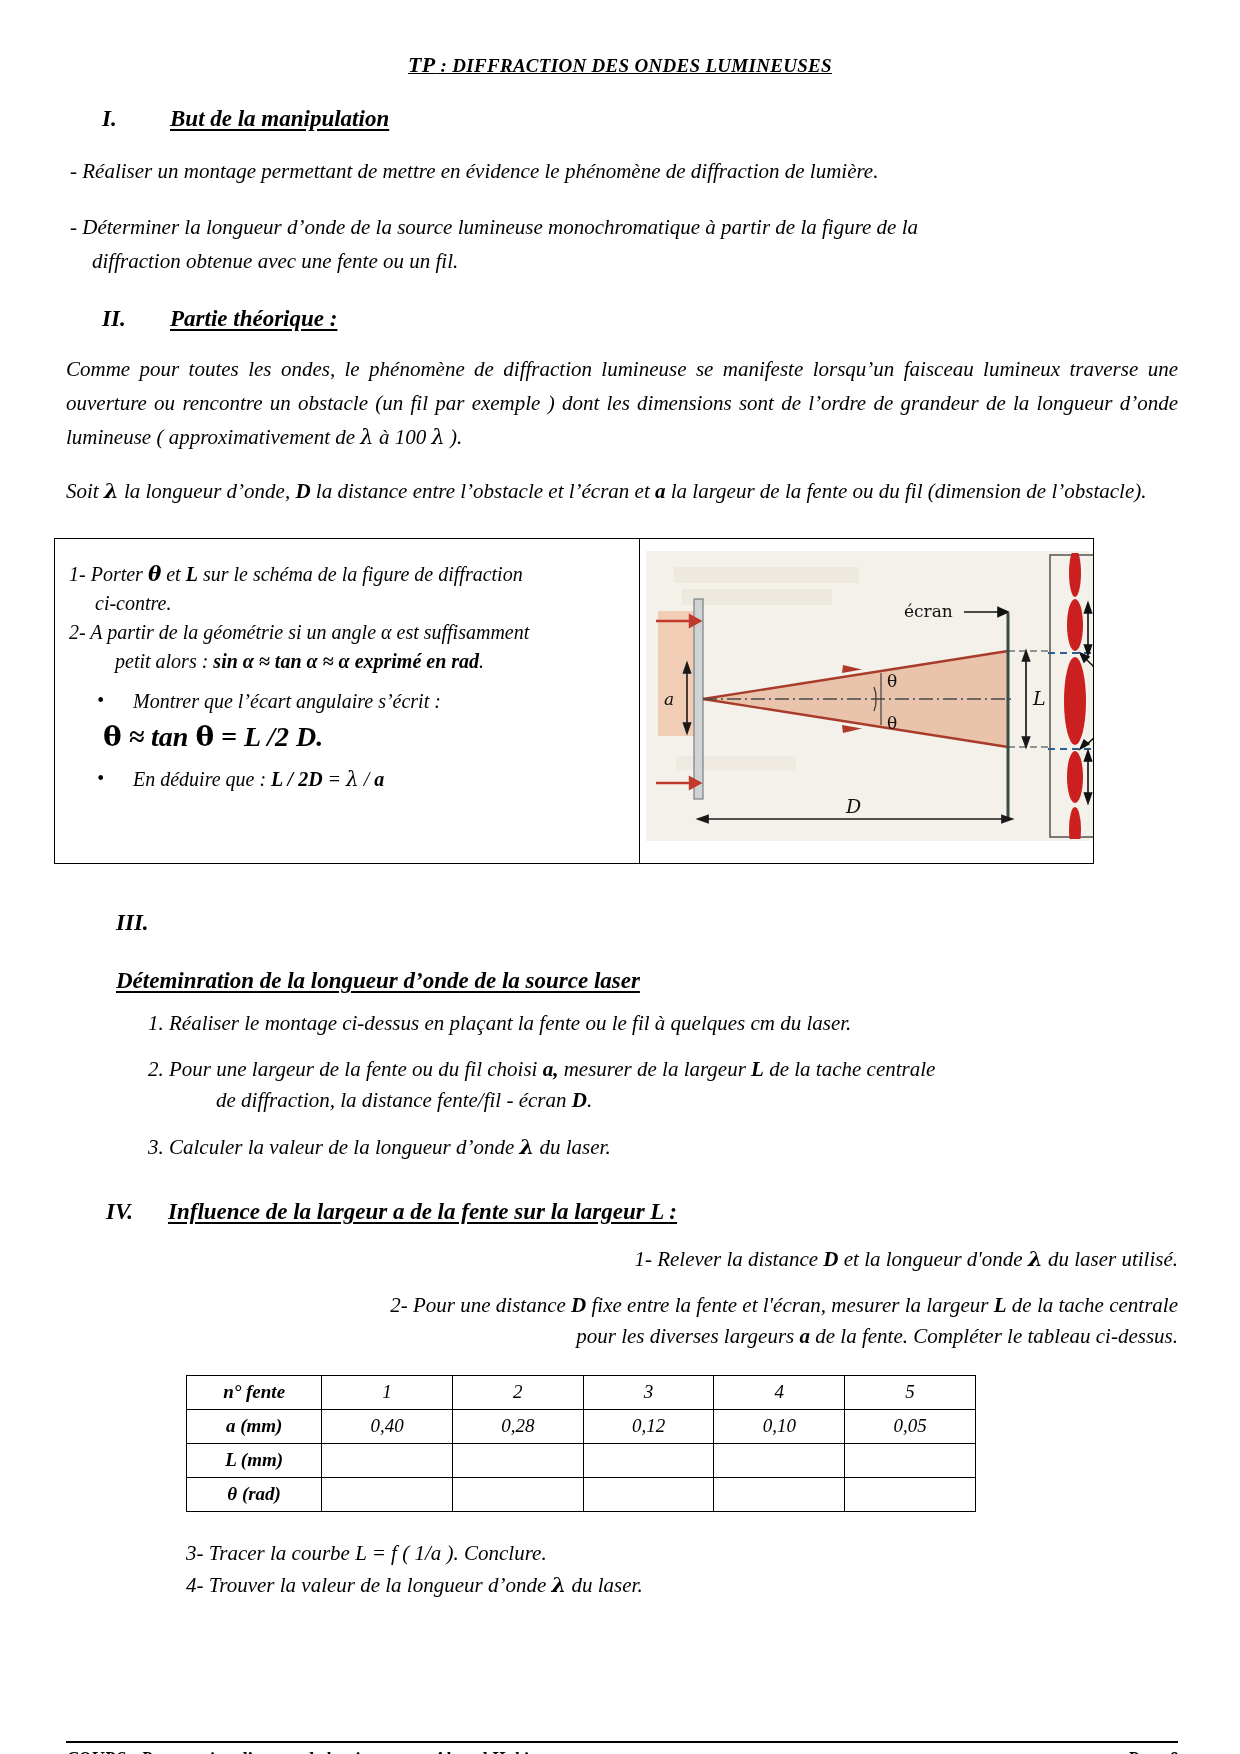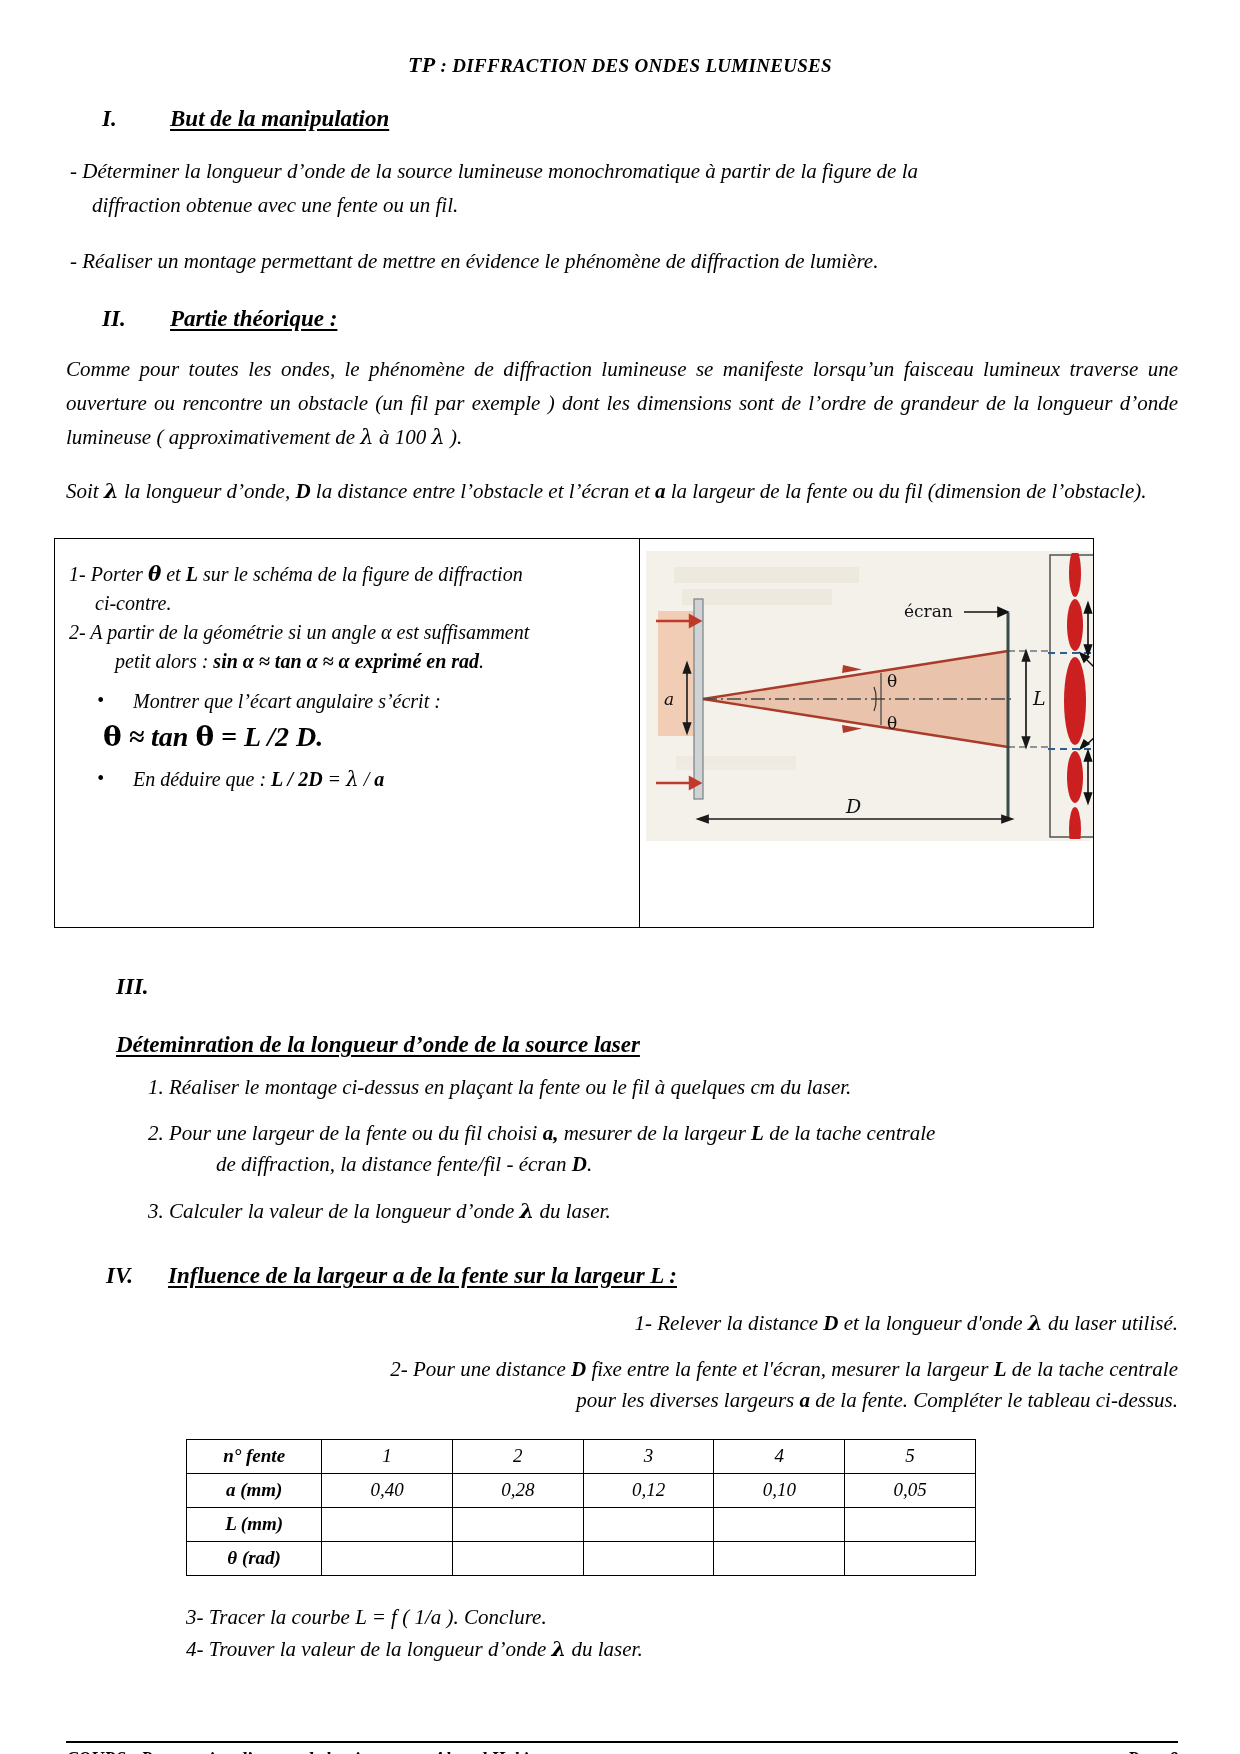--- a/index.html
+++ b/index.html
@@ -12,20 +12,21 @@
     overflow:hidden;
   }
   .page { position:relative; width:1240px; height:1754px; padding:0; box-sizing:border-box; }
 
   .doc-title {
     text-align:center;
     font-weight:bold; font-style:italic;
     font-size:19px;
     letter-spacing:.3px;
     margin:52px 0 0 0;
+    text-decoration:underline;
   }
   .doc-title .tp { font-size:22px; }
 
   .content { padding:0 62px 0 66px; }
 
   h2.sec {
     font-size:23px; font-weight:bold; font-style:italic;
     margin:28px 0 0 0;
     display:flex; align-items:baseline;
   }
@@ -45,21 +46,21 @@
   b { font-weight:bold; }
   .lam { font-family:"DejaVu Serif", serif; font-style:italic; }
   .lamb { font-family:"DejaVu Serif", serif; font-style:italic; font-weight:bold; }
 
   
   .boxwrap {
     margin:30px 0 0 -12px;
     width:1040px;
     border:1.6px solid #000;
     display:flex;
-    height:390px;
+    height:326px;
     box-sizing:border-box;
   }
   .box-left {
     flex:0 0 584px;
     padding:22px 8px 0 14px;
     box-sizing:border-box;
   }
   .box-left .ln {
     font-size:20px; font-style:italic; line-height:1.35;
     padding-left:26px; text-indent:-26px;
@@ -142,26 +143,26 @@
   </div>
 
   <div class="content">
 
     <h2 class="sec indent">
       <span class="num">I.</span>
       <span class="lbl">But de la manipulation</span>
     </h2>
 
     <p class="body dash">
+      <span class="hang">-  Réaliser un montage permettant de mettre en évidence le phénomène de diffraction de lumière.</span>
+    </p>
+
+    <p class="body dash">
       <span class="hang">- Déterminer la longueur d’onde de la source lumineuse monochromatique à partir de la figure de    la</span>
       <span style="display:block; padding-left:22px;">diffraction obtenue avec une fente ou un fil.</span>
-    </p>
-
-    <p class="body dash">
-      <span class="hang">-  Réaliser un montage permettant de mettre en évidence le phénomène de diffraction de lumière.</span>
     </p>
 
     <h2 class="sec indent">
       <span class="num">II.</span>
       <span class="lbl">Partie théorique :</span>
     </h2>
 
     <p class="body">
       <span>Comme pour toutes les ondes, le phénomène de diffraction lumineuse se manifeste lorsqu’un faisceau lumineux traverse une ouverture ou rencontre un obstacle (un fil par exemple ) dont les dimensions sont de l’ordre de grandeur de la longueur d’onde lumineuse ( approximativement de </span><span class="lam">λ</span><span> à 100 </span><span class="lam">λ</span><span> ).</span>
     </p>

